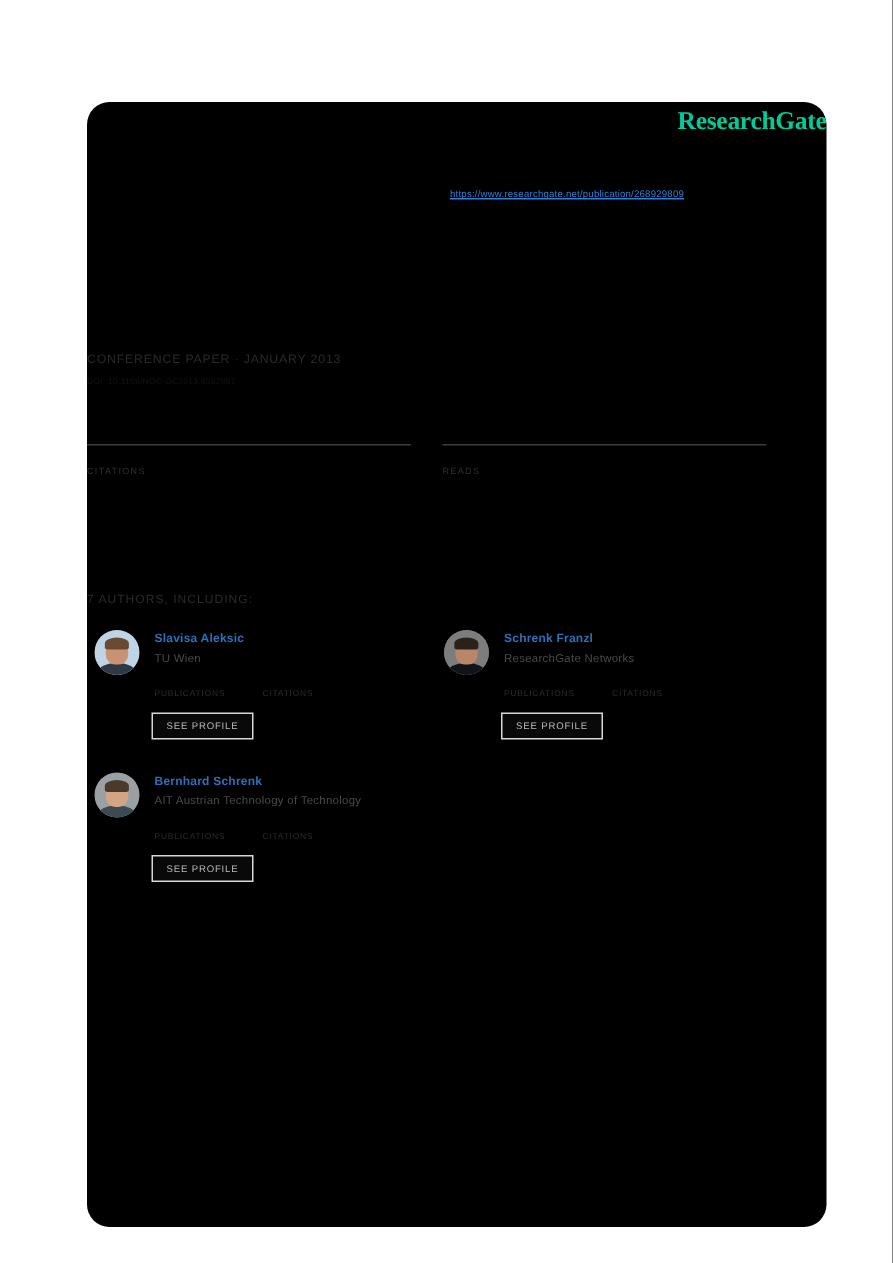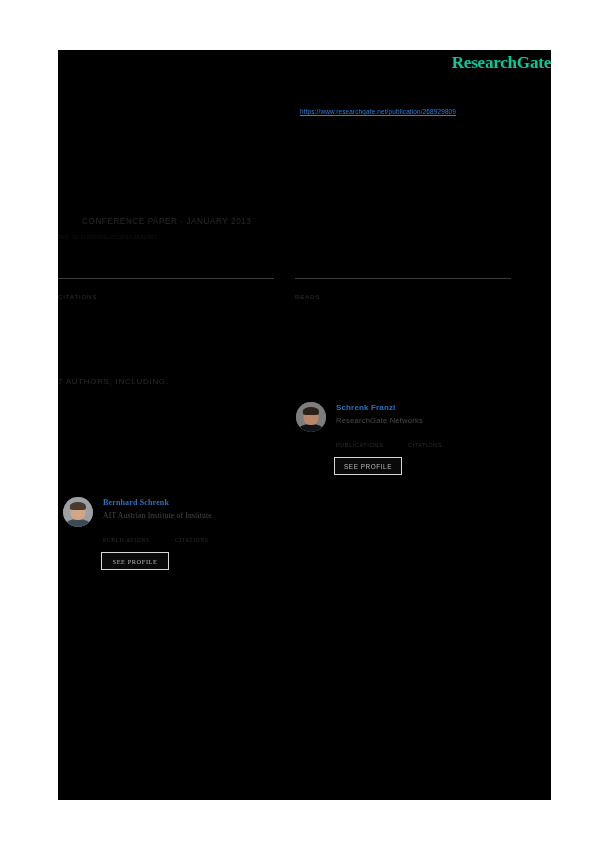--- a/index.html
+++ b/index.html
@@ -7,24 +7,25 @@
     width:595px;height:842px;
     background:#ffffff;
     font-family:"Liberation Sans", sans-serif;
     overflow:hidden;
     position:relative;
   }
 
   
   #panel{
     position:absolute;
-    left:58px;top:50px;
+    left:58px;top:68px;
     width:493px;height:750px;
     background:#000000;
     overflow:hidden;
+    border-radius:15px;
   }
 
   
   .rg-logo{
     position:absolute;
     right:0px;top:3px;
     font-family:"Liberation Serif", serif;
     font-weight:bold;
     font-size:17px;
     letter-spacing:-0.2px;
@@ -41,21 +42,20 @@
   }
 
   
   .meta-type{
     position:absolute;
     left:0px;top:167px;
     font-size:8.2px;
     color:#2a2a2a;
     letter-spacing:0.55px;
     white-space:nowrap;
-    padding-left:24px;
   }
   .meta-doi{
     position:absolute;
     left:0px;top:184px;
     font-size:5.6px;
     color:#141414;
     letter-spacing:0.2px;
     white-space:nowrap;
   }
 
@@ -95,21 +95,21 @@
     letter-spacing:0.7px;
     white-space:nowrap;
   }
   .author{
     position:absolute;
     width:225px;
     height:95px;
   }
   .author.a0{left:5px;top:352px;}
   .author.a1{left:238px;top:352px;}
-  .author.a2{left:5px;top:447px;font-family:Liberation Serif, serif;}
+  .author.a2{left:5px;top:447px;}
 
   .avatar{
     position:absolute;
     left:0px;top:0px;
     width:30px;height:30px;
     border-radius:50%;
     overflow:hidden;
     background:#5b5b5b;
   }
   .avatar .bg{
@@ -214,20 +214,41 @@
   </div>
 
   <div class="stat right">
     <div class="stat-rule"></div>
     <div class="stat-num"></div>
     <div class="stat-label">READS</div>
   </div>
 
   <div class="authors-head">7 AUTHORS, INCLUDING:</div>
 
+  <div class="author a0">
+    <div class="avatar">
+      <div class="bg" style="background:#bfd4e4;"></div>
+      <div class="body" style="background:#2d3a46;"></div>
+      <div class="head" style="background:#c99273;"></div>
+      <div class="hair" style="background:#6b4a33;"></div>
+    </div>
+    <div class="au-name">Slavisa Aleksic</div>
+    <div class="au-affil">TU Wien</div>
+    <div class="au-stats">
+      <div class="au-col pubs">
+        <div class="au-num"></div>
+        <div class="au-sub">PUBLICATIONS</div>
+      </div>
+      <div class="au-col cits">
+        <div class="au-num"></div>
+        <div class="au-sub">CITATIONS</div>
+      </div>
+    </div>
+    <div class="see-profile">SEE PROFILE</div>
+  </div>
 
   <div class="author a1">
     <div class="avatar">
       <div class="bg" style="background:#7d7d7d;"></div>
       <div class="body" style="background:#101418;"></div>
       <div class="head" style="background:#b9866a;"></div>
       <div class="hair" style="background:#2a2119;"></div>
     </div>
     <div class="au-name">Schrenk Franzl</div>
     <div class="au-affil">ResearchGate Networks</div>
@@ -245,21 +266,21 @@
   </div>
 
   <div class="author a2">
     <div class="avatar">
       <div class="bg" style="background:#9aa0a4;"></div>
       <div class="body" style="background:#3c4a52;"></div>
       <div class="head" style="background:#d3a585;"></div>
       <div class="hair" style="background:#4a3a2c;"></div>
     </div>
     <div class="au-name">Bernhard Schrenk</div>
-    <div class="au-affil">AIT Austrian Institute of Institute</div>
+    <div class="au-affil">AIT Austrian Technology of Technology</div>
     <div class="au-stats">
       <div class="au-col pubs">
         <div class="au-num"></div>
         <div class="au-sub">PUBLICATIONS</div>
       </div>
       <div class="au-col cits">
         <div class="au-num"></div>
         <div class="au-sub">CITATIONS</div>
       </div>
     </div>

